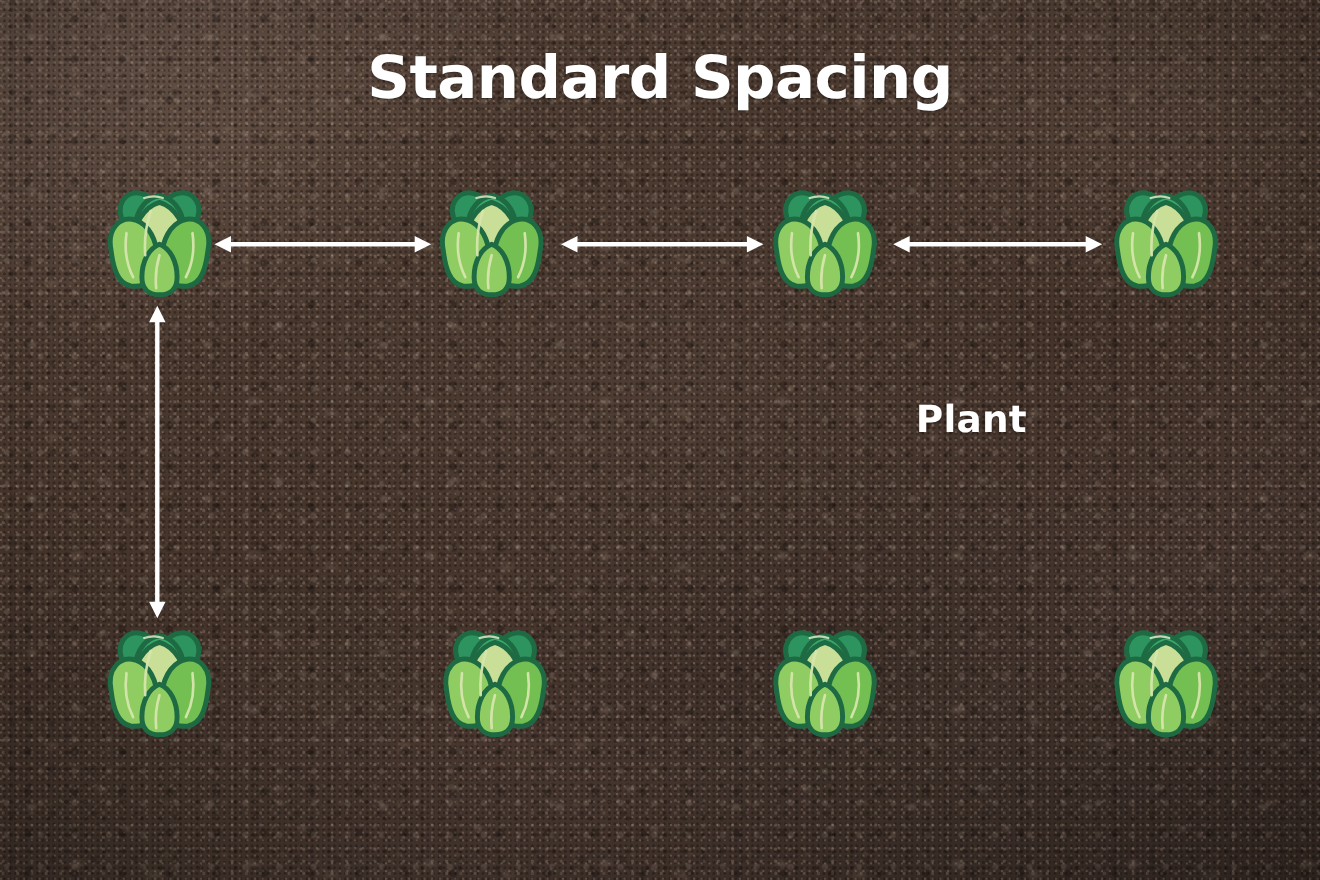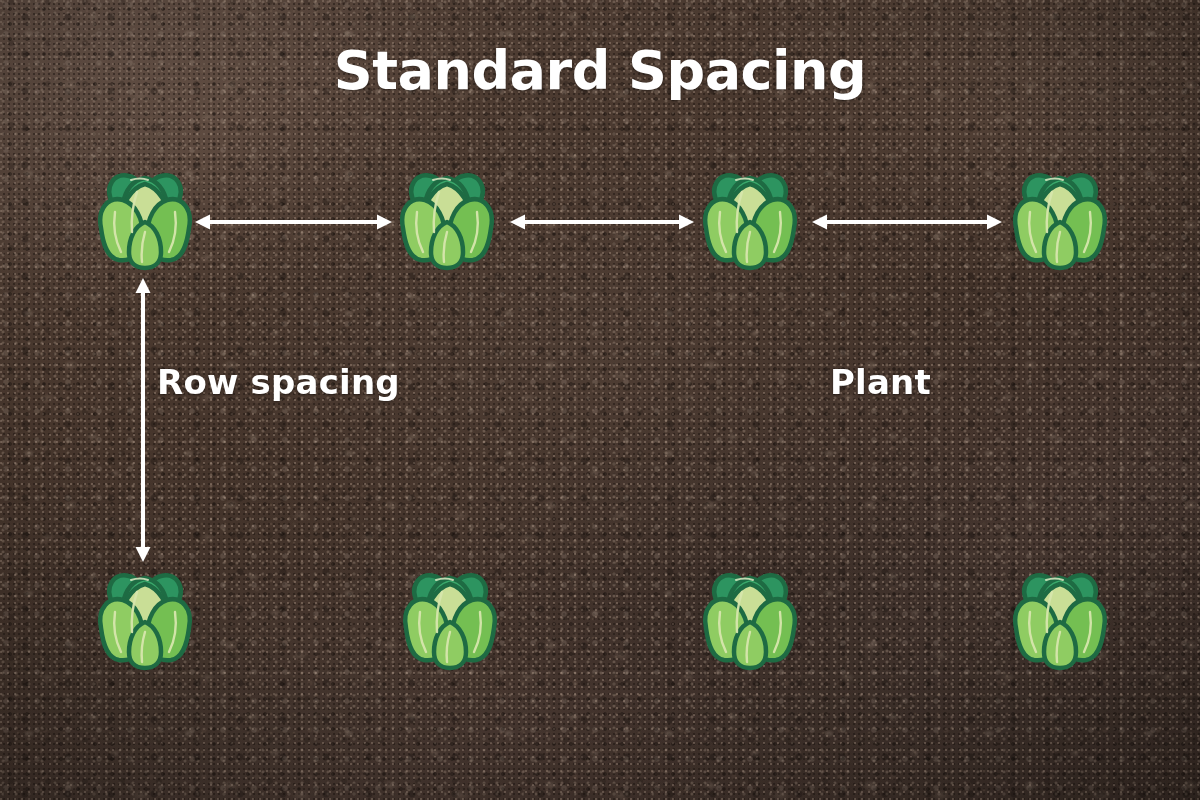--- a/index.html
+++ b/index.html
@@ -90,22 +90,23 @@
     top: 40px;
     left: 0;
     width: 1200px;
     text-align: center;
     font-size: 54px;
     line-height: 62px;
     letter-spacing: -0.5px;
   }
   #plant-spacing-label {
     top: 242px;
-    left: 830px;
+    left: 772px;
     width: 222px;
+    text-align: center;
     font-size: 34px;
     line-height: 56px;
   }
   #row-spacing-label {
     top: 362px;
     left: 157px;
     font-size: 34px;
     line-height: 40px;
   }
 
@@ -351,15 +352,14 @@
       <line x1="13" y1="10" x2="13" y2="274" stroke="#ffffff" stroke-width="4"></line>
       <polygon points="13,0 5.5,15 20.5,15" fill="#ffffff"></polygon>
       <polygon points="13,284 5.5,269 20.5,269" fill="#ffffff"></polygon>
     </svg>
   </div>
 
   <div class="label" id="plant-spacing-label">
     <div>Plant</div>
   </div>
 
-  <div class="label" id="row-spacing-label">Row spacing</div>
 
 </div>
 
 </body></html>

